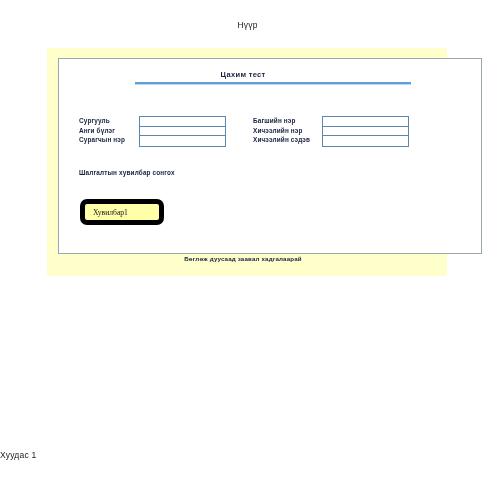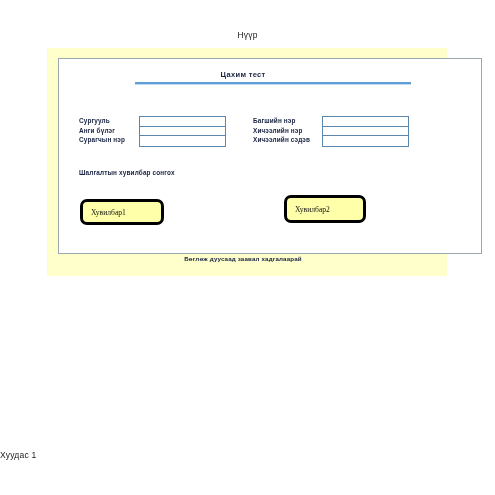--- a/index.html
+++ b/index.html
@@ -11,21 +11,21 @@
     width: 495px;
     height: 495px;
     position: relative;
     font-family: "Liberation Sans", sans-serif;
     overflow: hidden;
   }
 
   
   .page-header {
     position: absolute;
-    top: 30px;
+    top: 20px;
     left: 0;
     width: 495px;
     text-align: center;
     font-size: 8.5px;
     color: #1a1a1a;
     letter-spacing: 0.2px;
   }
   .page-footer {
     position: absolute;
     top: 450px;
@@ -138,21 +138,21 @@
     font-weight: bold;
     color: #16213f;
     letter-spacing: 0.15px;
     white-space: nowrap;
   }
 
   
   .variant-btn {
     position: absolute;
     background: #ffffaa;
-    border: 3px solid #000000;
+    border: 5px solid #000000;
     border-radius: 7px;
     font-family: "Liberation Serif", serif;
     font-size: 7.6px;
     color: #101010;
     display: flex;
     align-items: center;
     padding-left: 8px;
     box-sizing: border-box;
     cursor: pointer;
   }
@@ -206,20 +206,19 @@
       <div class="input-col">
         <input class="field-input" type="text" value="" style="">
         <input class="field-input" type="text" value="" style="">
         <input class="field-input" type="text" value="" style="">
       </div>
     </div>
 
     <div class="choose-label">Шалгалтын хувилбар сонгох</div>
 
     <div class="variant-btn one">Хувилбар1</div>
-    <div class="variant-btn two">Хувилбар2</div>
 
     <div class="save-note">Бөглөж дуусаад заавал хадгалаарай</div>
 
   </div>
 </div>
 
 <div class="page-footer">Хуудас 1</div>
 
 </body></html>

